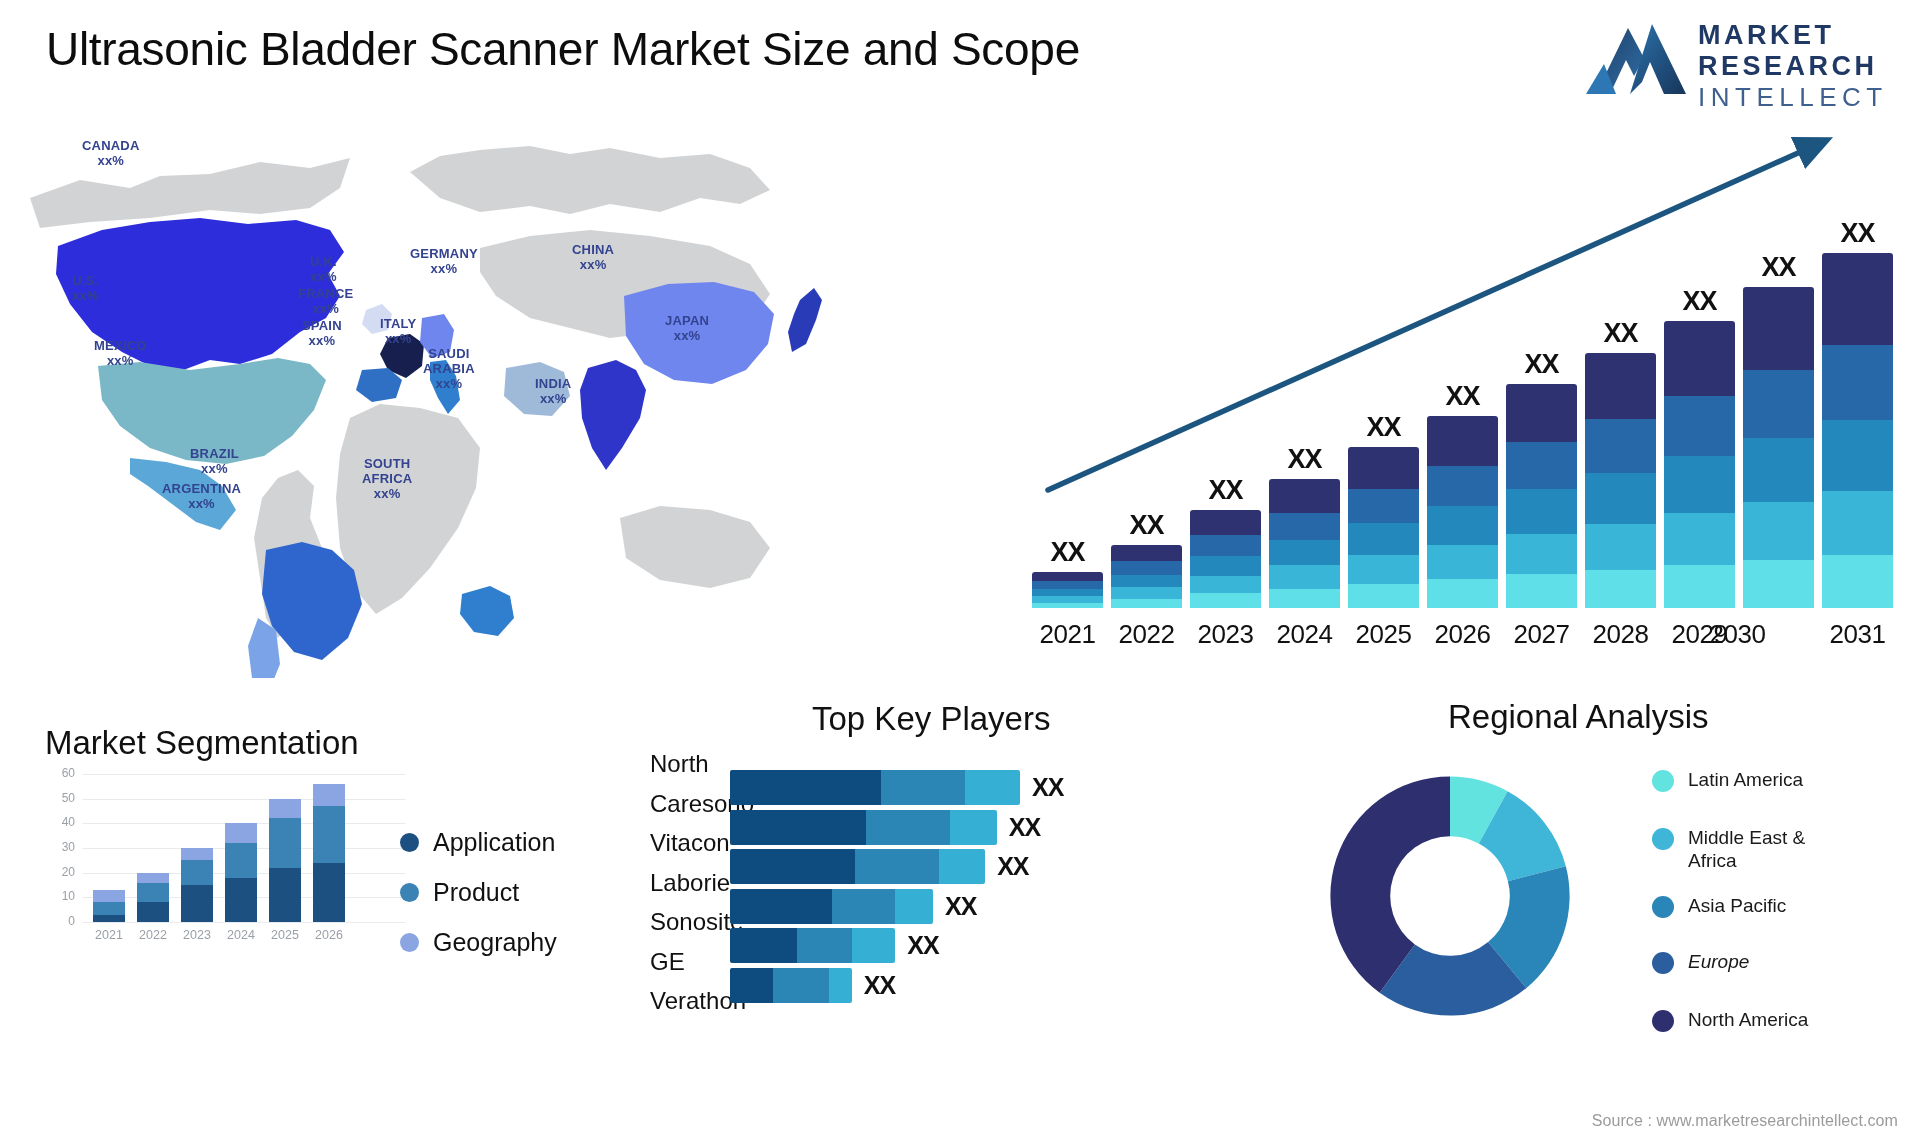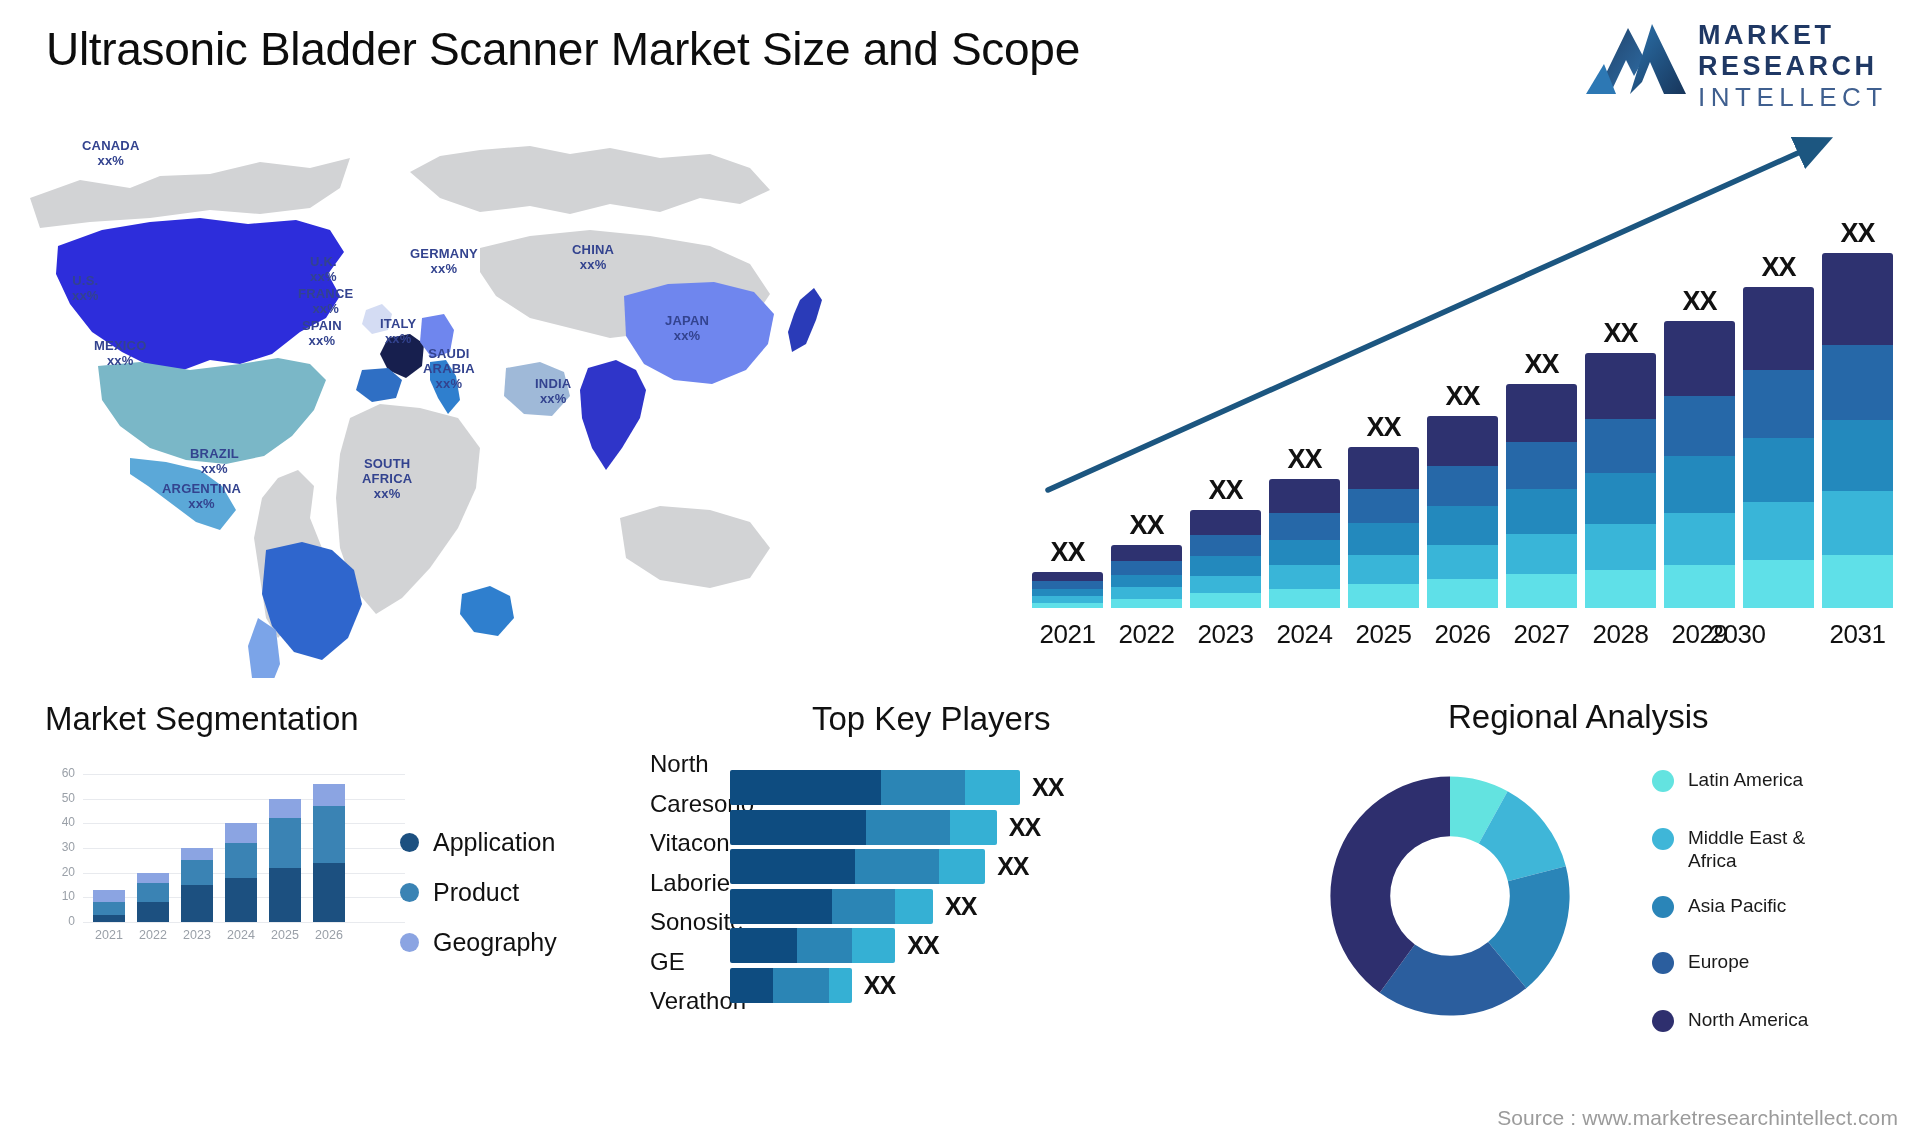--- a/index.html
+++ b/index.html
@@ -75,21 +75,21 @@
 
   
   #regional-panel { position: absolute; left: 1300px; top: 700px; width: 620px; height: 420px; }
   #donut-chart { position: absolute; left: 20px; top: 66px; width: 260px; height: 260px; }
   .reg-legend-item { position: absolute; display: flex; align-items: flex-start; gap: 14px; }
   .reg-dot { width: 22px; height: 22px; border-radius: 50%; flex: 0 0 auto; margin-top: 2px; }
   .reg-label { font-size: 19px; color: #1a1a1a; line-height: 23px; white-space: pre-line; }
 
   #source-text {
     position: absolute; right: 22px; bottom: 16px;
-    font-size: 21px; color: #9b9b9b; letter-spacing: .1px;
+    font-size: 16px; color: #9b9b9b; letter-spacing: .1px;
   }
 </style>
 </head>
 <body>
 
 <div class="page">
 
   <div id="brand-logo">
     <svg width="110" height="86" viewBox="0 0 110 86">
       <defs>
@@ -293,21 +293,21 @@
         <div class="gbar-year" style="left: 338px;">2025</div>
         <div class="gbar-year" style="left: 417px;">2026</div>
         <div class="gbar-year" style="left: 496px;">2027</div>
         <div class="gbar-year" style="left: 575px;">2028</div>
         <div class="gbar-year" style="left: 654px;">2029</div>
         <div class="gbar-year" style="left: 692px;">2030</div>
         <div class="gbar-year" style="left: 812px;">2031</div>
       </div>
   </div>
 
-  <div class="section-title" style="left:45px; top:700px;">Market Segmentation</div>
+  <div class="section-title" style="left:45px; top:724px;">Market Segmentation</div>
   <div id="segmentation-chart">
     <div id="seg-grid">
         <div class="seg-grid-line" style="top: 160px;"></div>
         <div class="seg-ytick" style="top: 152px;">0</div>
         <div class="seg-grid-line" style="top: 135.333px;"></div>
         <div class="seg-ytick" style="top: 127.333px;">10</div>
         <div class="seg-grid-line" style="top: 110.667px;"></div>
         <div class="seg-ytick" style="top: 102.667px;">20</div>
         <div class="seg-grid-line" style="top: 86px;"></div>
         <div class="seg-ytick" style="top: 78px;">30</div>
@@ -441,21 +441,21 @@
         </div>
         <div class="reg-legend-item" style="left: 352px; top: 126px;">
           <span class="reg-dot" style="background: rgb(63, 182, 216);"></span>
           <span class="reg-label">Middle East &amp;
 Africa</span>
         </div>
         <div class="reg-legend-item" style="left: 352px; top: 194px;">
           <span class="reg-dot" style="background: rgb(42, 133, 184);"></span>
           <span class="reg-label">Asia Pacific</span>
         </div>
-        <div class="reg-legend-item" style="left: 352px; top: 250px;">
+        <div class="reg-legend-item" style="left: 352px; top: 250px; font-style: italic;">
           <span class="reg-dot" style="background: rgb(43, 94, 158);"></span>
           <span class="reg-label">Europe</span>
         </div>
         <div class="reg-legend-item" style="left: 352px; top: 308px;">
           <span class="reg-dot" style="background: rgb(46, 47, 110);"></span>
           <span class="reg-label">North America</span>
         </div>
       </div>
   </div>
 

